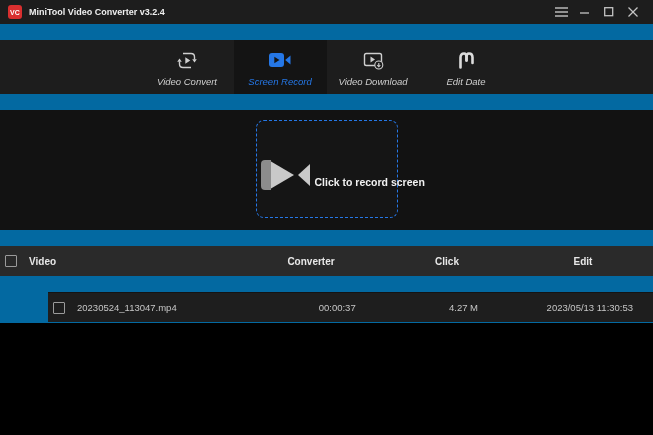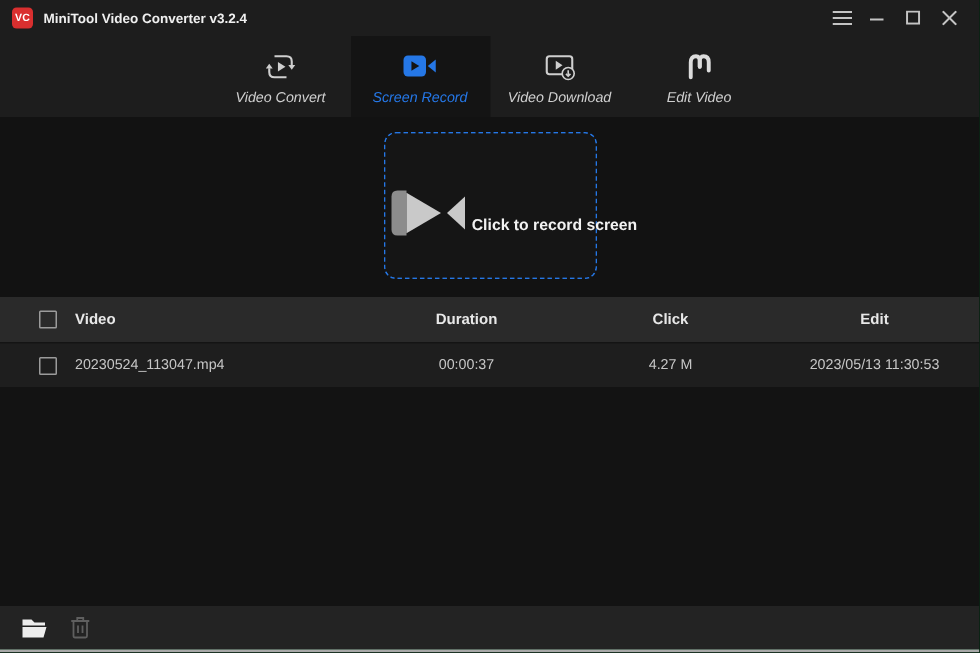--- a/index.html
+++ b/index.html
@@ -1,20 +1,20 @@
 <!DOCTYPE html>
 <html><head>
 <meta charset="utf-8">
 <style>
   * { margin:0; padding:0; box-sizing:border-box; }
   html,body { background:#000; }
   body { font-family:"Liberation Sans", sans-serif; }
   .window {
-    width:653px; height:435px; position:relative; overflow:hidden;
-    background:#14532d; display:flex; flex-direction:column;
+    width:653px; height:323px; position:relative; overflow:hidden;
+    background:#0369a1; display:flex; flex-direction:column;gap:16px;
     -webkit-font-smoothing:antialiased;
   }
   
   .titlebar {
     height:24px; background:#1d1d1d; display:flex; align-items:center;
     padding:0 8px; flex:0 0 auto;
   }
   .logo {
     width:14px; height:14px; border-radius:3px; background:#d92f2f;
     color:#fff; font-size:7px; font-weight:bold; display:flex;
@@ -46,23 +46,23 @@
     padding-top:15px; cursor:default;
   }
   .record-label { color:#f2f2f2; font-size:10.5px; font-weight:bold; margin-top:11px; white-space:nowrap; }
   
   .table-header {
     height:30px; background:#2a2a2a; display:flex; align-items:center;
     font-size:10px; font-weight:bold; color:#e8e8e8; flex:0 0 auto;
   }
   .table-row {
     height:30px; background:#1e1e1e; display:flex; align-items:center;
-    font-size:9.5px; color:#c6c6c6; border-top:1px solid #141414; flex:0 0 auto;
-  }
-  .col-video { width:243px; display:flex; align-items:center; padding-left:26px; }
+    font-size:9.5px; color:#c6c6c6; border-top:1px solid #141414; flex:0 0 auto;margin-left:48px;
+  }
+  .col-video { width:243px; display:flex; align-items:center; padding-left:5px; }
   .col-video .name { margin-left:12px; white-space:nowrap; }
   .col-c { width:136px; text-align:center; }
   .checkbox {
     width:12px; height:12px; border:1px solid #9b9b9b; border-radius:1px;
     background:transparent; flex:0 0 auto; cursor:default;
   }
   .list-empty { flex:1 1 auto; background:#131313; }
   
   .toolbar {
     height:29px; background:#232323; display:flex; align-items:center;
@@ -156,21 +156,21 @@
 
     <div class="tab">
       <span class="tab-icon">
         <svg width="21" height="21" viewBox="0 0 21 21">
           <g fill="none" stroke="#dcdcdc" stroke-width="2.6" stroke-linecap="round" stroke-linejoin="round">
             <path d="M4.5 17.5 V7.5 Q4.5 3.5 8 3.5 Q10.5 3.5 10.5 7 V10.5"></path>
             <path d="M10.5 10.5 V7 Q10.5 3.5 13 3.5 Q16.5 3.5 16.5 7.5 V13"></path>
           </g>
         </svg>
       </span>
-      <span class="tab-label">Edit Video</span>
+      <span class="tab-label">Edit Date</span>
     </div>
 
   </div>
 
   <div class="content">
     <div class="record-box">
       <span>
         <svg width="58" height="40" viewBox="0 0 58 40">
           <path d="M4 9 Q4 5 8 5 H14 V35 H8 Q4 35 4 31 Z" fill="#8c8c8c"></path>
           <polygon points="14,6.5 37,20 14,33.5" fill="#c9c9c9"></polygon>
@@ -179,21 +179,21 @@
       </span>
       <span class="record-label">Click to record screen</span>
     </div>
   </div>
 
   <div class="table-header">
     <div class="col-video">
       <span class="checkbox"></span>
       <span class="name">Video</span>
     </div>
-    <div class="col-c">Duration</div>
+    <div class="col-c">Converter</div>
     <div class="col-c">Click</div>
     <div class="col-c">Edit</div>
   </div>
 
   <div class="table-row">
     <div class="col-video">
       <span class="checkbox"></span>
       <span class="name">20230524_113047.mp4</span>
     </div>
     <div class="col-c">00:00:37</div>

